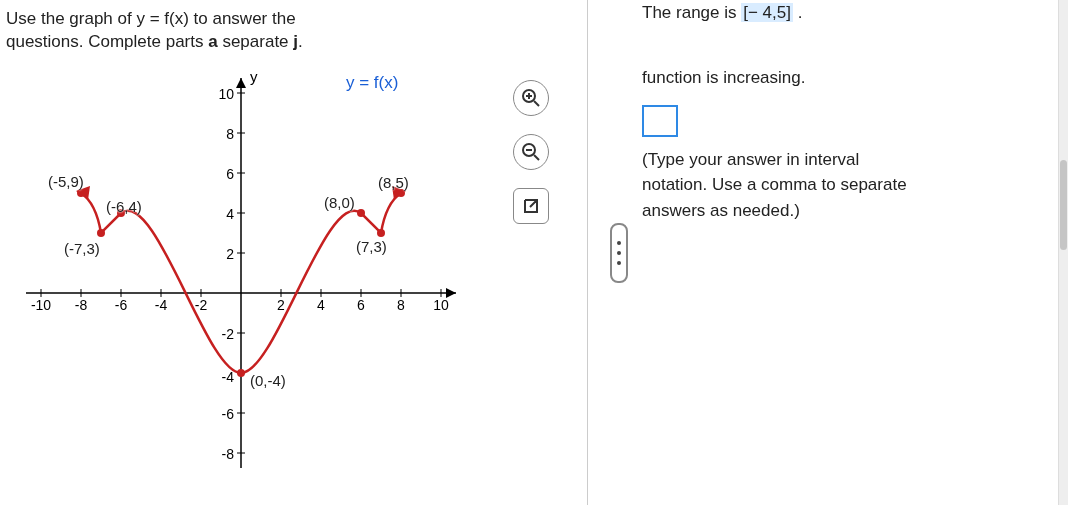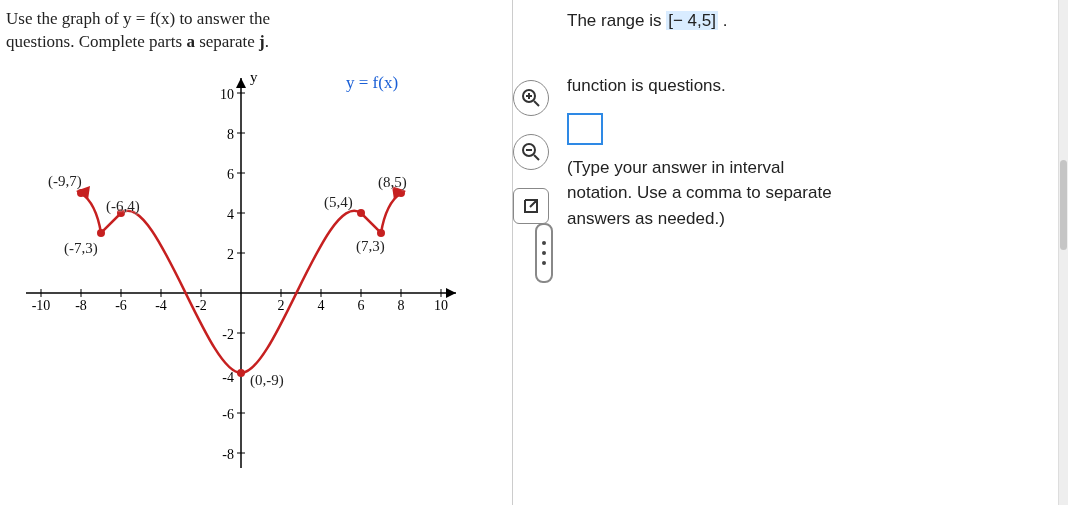--- a/index.html
+++ b/index.html
@@ -6,25 +6,24 @@
   body {
     font-family: Arial, Helvetica, sans-serif;
     font-size: 17px;
     color: #222;
     width: 1070px;
     height: 505px;
     display: flex;
     background: #fff;
   }
   .left-panel {
-    width: 513px;
+    width: 588px;
     padding: 8px 6px 6px 6px;
     border-right: 1px solid #ccc;
     position: relative;
-    font-family: Liberation Serif, serif;
   }
   .prompt { line-height: 1.35; margin-bottom: 4px; }
   .bold { font-weight: bold; }
   .graph-area {
     position: relative;
     width: 480px;
     height: 420px;
   }
   .graph-area svg { display: block; }
   .pt-label {
@@ -74,21 +73,21 @@
     cursor: pointer;
     background: #fff;
   }
   .dots-btn span {
     width: 4px; height: 4px;
     background: #444;
     border-radius: 50%;
   }
   .right-panel {
     flex: 1;
-    padding: 8px 18px 10px 14px;
+    padding: 0 18px 10px 14px;
     line-height: 1.5;
   }
   .right-panel p { margin-bottom: 14px; }
   .range-box {
     background: #d9ecff;
     padding: 0 2px;
   }
   .answer-box {
     width: 36px; height: 32px;
     border: 2px solid #2e89e5;
@@ -201,25 +200,25 @@
         <circle cx="75" cy="135" r="4"></circle>
         <circle cx="115" cy="155" r="4"></circle>
         <circle cx="95" cy="175" r="4"></circle>
         <circle cx="235" cy="315" r="4"></circle>
         <circle cx="355" cy="155" r="4"></circle>
         <circle cx="375" cy="175" r="4"></circle>
         <circle cx="395" cy="135" r="4"></circle>
       </g>
     </svg>
 
-    <div class="pt-label" style="left:42px; top:115px;">(-9,7)</div>
+    <div class="pt-label" style="left:42px; top:115px;">(-5,9)</div>
     <div class="pt-label" style="left:92px; top:140px;margin-left:8px;">(-6,4)</div>
     <div class="pt-label" style="left:58px; top:182px;text-align:center;">(-7,3)</div>
-    <div class="pt-label" style="left:244px; top:314px;">(0,-9)</div>
-    <div class="pt-label" style="left:318px; top:136px;">(5,4)</div>
+    <div class="pt-label" style="left:244px; top:314px;">(0,-4)</div>
+    <div class="pt-label" style="left:318px; top:136px;">(8,0)</div>
     <div class="pt-label" style="left:350px; top:180px;">(7,3)</div>
     <div class="pt-label" style="left:372px; top:116px;">(8,5)</div>
   </div>
 
   <div class="tools">
     <div class="tool-btn">
       <svg width="20" height="20" viewBox="0 0 20 20">
         <circle cx="8" cy="8" r="6" fill="none" stroke="#333" stroke-width="2"></circle>
         <line x1="13" y1="13" x2="18" y2="18" stroke="#333" stroke-width="2"></line>
         <line x1="5" y1="8" x2="11" y2="8" stroke="#333" stroke-width="2"></line>
@@ -248,21 +247,21 @@
       <span></span>
   </div>
 </div>
 
 <div class="right-panel">
   <p>
     <span>The range is </span><span class="range-box">[− 4,5]</span><span> .</span>
   </p>
   <p>
     <br>
-    <span>function is questions.</span>
+    <span>function is increasing.</span>
   </p>
   <div class="answer-box"></div>
   <p>
     <span>(Type your answer in interval</span><br>
     <span>notation. Use a comma to separate</span><br>
     <span>answers as needed.)</span>
   </p>
 
   <div class="right-scroll">
     <div class="thumb"></div>

